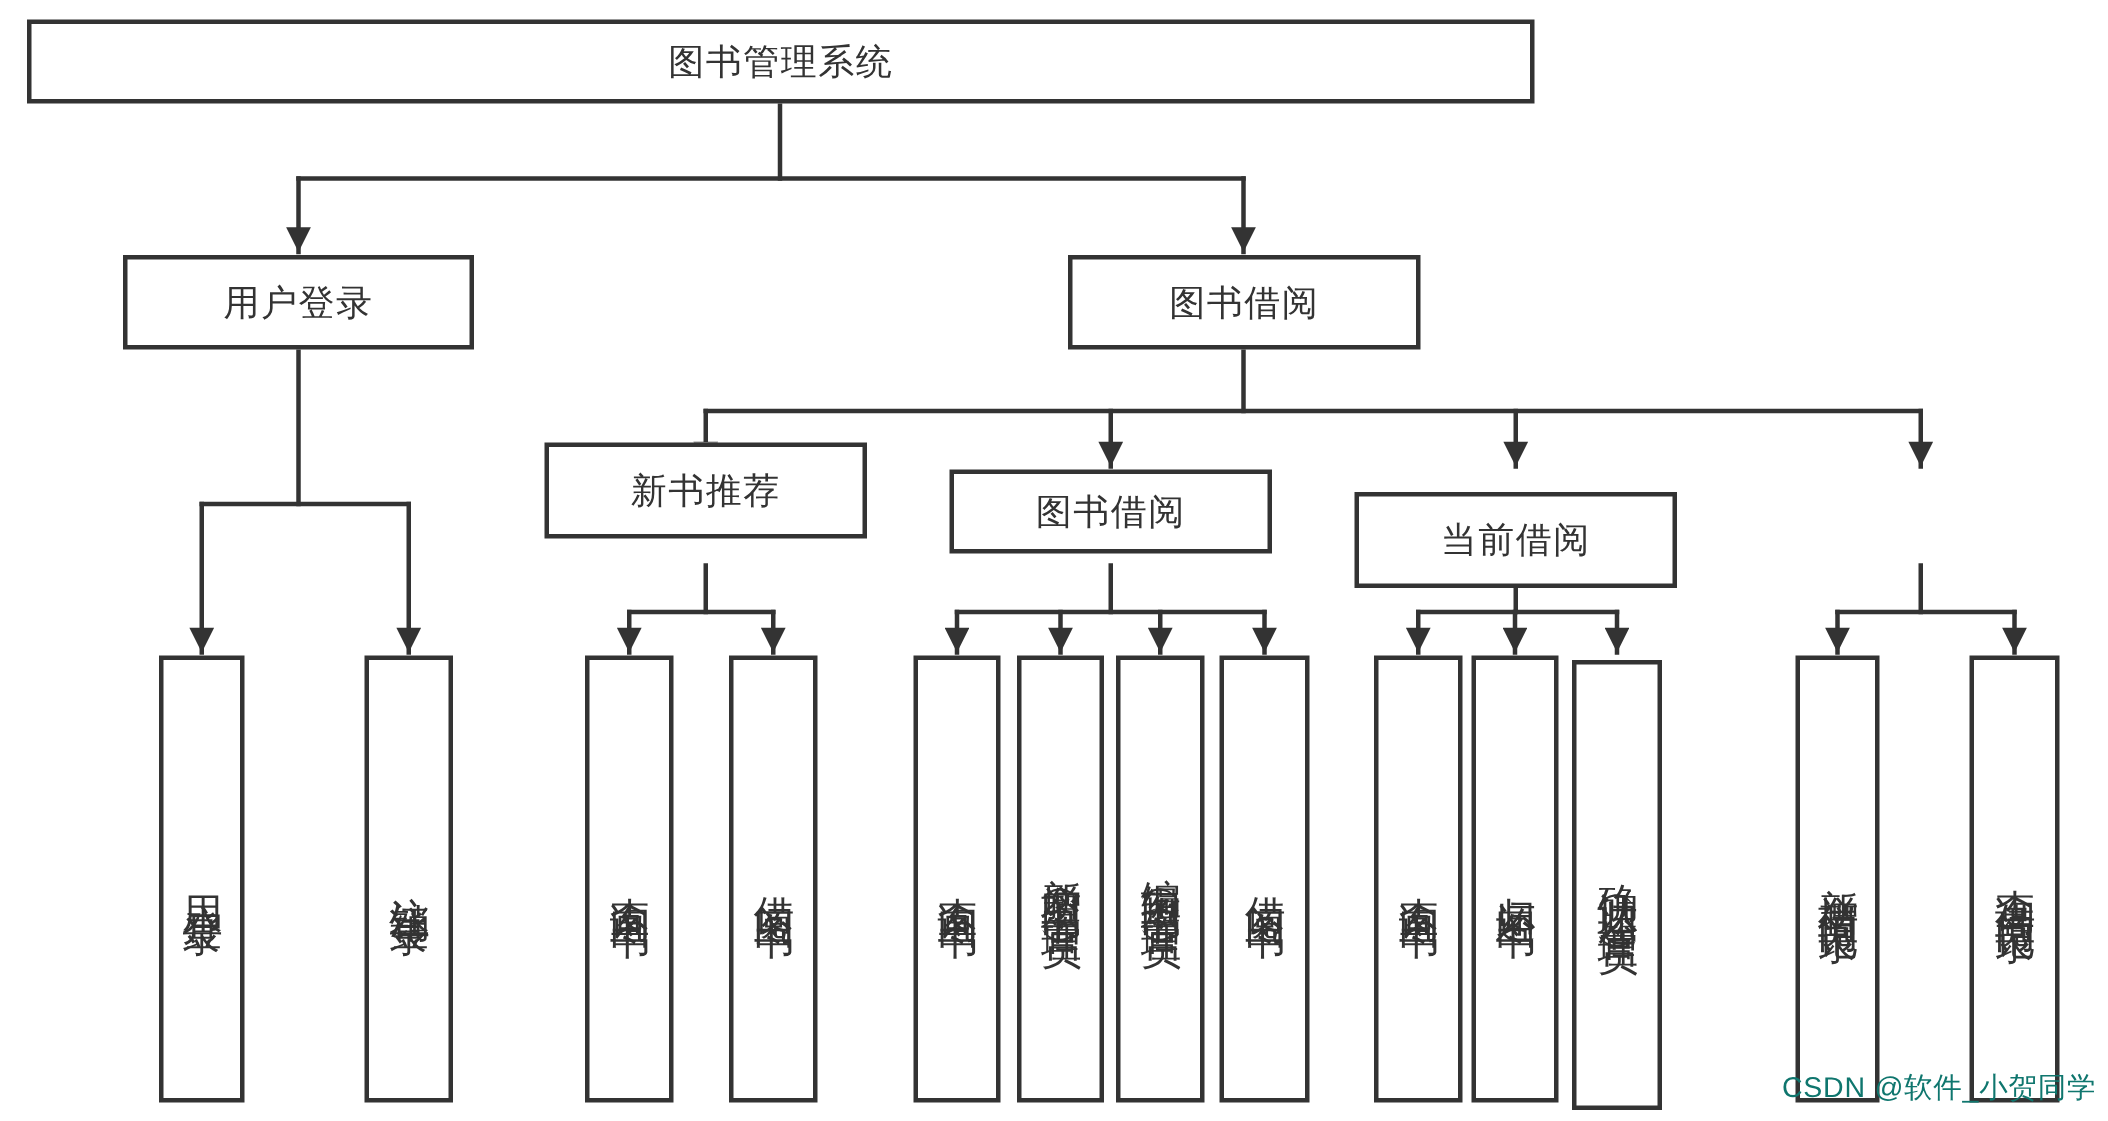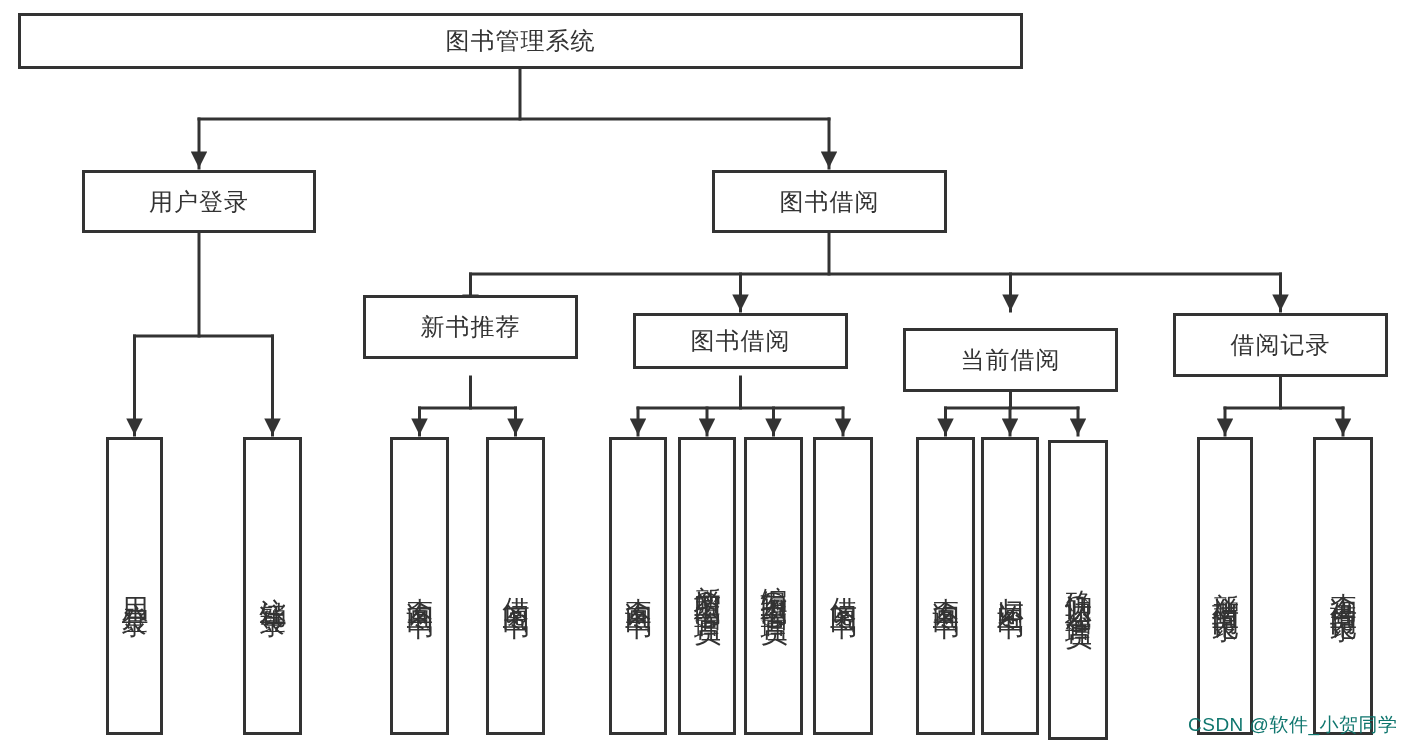--- a/index.html
+++ b/index.html
@@ -105,21 +105,20 @@
   </svg>
 
   <div class="box h-box" style="left:18px; top:13px; width:1005px; height:56px;">图书管理系统</div>
 
   <div class="box h-box" style="left:82px; top:170px; width:234px; height:63px;">用户登录</div>
   <div class="box h-box" style="left:712px; top:170px; width:235px; height:63px;">图书借阅</div>
 
   <div class="box h-box" style="left:363px; top:295px; width:215px; height:64px;">新书推荐</div>
   <div class="box h-box" style="left:633px; top:313px; width:215px; height:56px;">图书借阅</div>
   <div class="box h-box" style="left:903px; top:328px; width:215px; height:64px;">当前借阅</div>
-  <div class="box h-box" style="left:1173px; top:313px; width:215px; height:64px;">借阅记录</div>
 
   <div class="box v-box" style="left:106px; top:437px; width:57px; height:298px;">用户登录</div>
   <div class="box v-box" style="left:243px; top:437px; width:59px; height:298px;">注销登录</div>
 
   <div class="box v-box" style="left:390px; top:437px; width:59px; height:298px;">查询图书</div>
   <div class="box v-box" style="left:486px; top:437px; width:59px; height:298px;">借阅图书</div>
 
   <div class="box v-box" style="left:609px; top:437px; width:58px; height:298px;">查询图书</div>
   <div class="box v-box" style="left:678px; top:437px; width:58px; height:298px;">新增图书（管理员）</div>
   <div class="box v-box" style="left:744px; top:437px; width:59px; height:298px;">编辑图书（管理员）</div>

